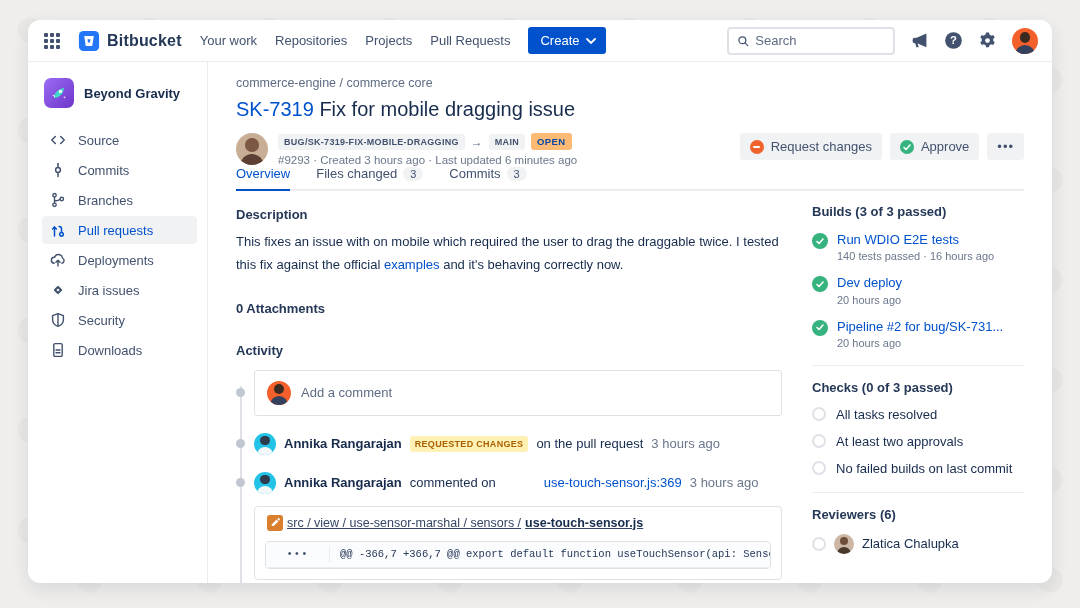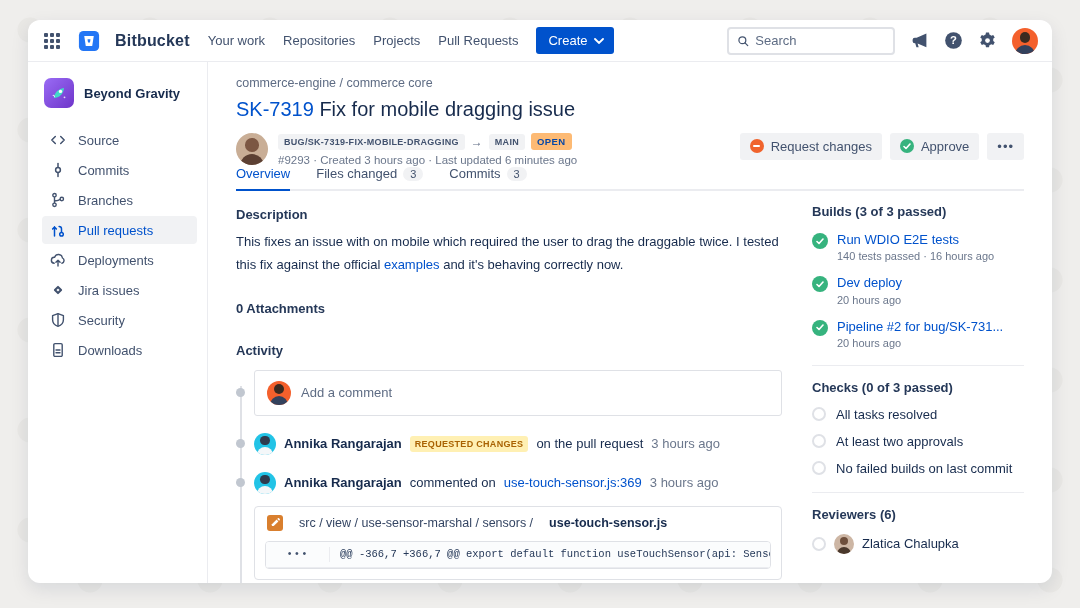--- a/index.html
+++ b/index.html
@@ -17,21 +17,21 @@
   .window {
     position:absolute; left:28px; top:20px; width:1024px; height:563px;
     background:#fff; border-radius:12px; box-shadow:0 6px 18px rgba(9,30,66,.10);
     overflow:hidden; display:flex; flex-direction:column;
   }
   
   .topnav { height:42px; flex:0 0 42px; display:flex; align-items:center; gap:18px;
     padding:0 14px 0 16px; border-bottom:1px solid #EBECF0; }
   .appswitch { display:grid; grid-template-columns:repeat(3,4px); grid-gap:2px; cursor:pointer; }
   .appswitch i { width:4px; height:4px; border-radius:1px; background:#42526E; }
-  .brand { display:flex; align-items:center; gap:15px;justify-content:space-between; }
+  .brand { display:flex; align-items:center; gap:7px;justify-content:space-between; }
   .brand-name { font-size:16px; font-weight:bold; color:#253858; letter-spacing:.2px; }
   .navlink { font-size:13px; color:#42526E; font-weight:500; text-decoration:none; cursor:pointer; }
   .btn-create { background:#0052CC; color:#fff; font-size:13px; font-weight:500; border:none;
     border-radius:3px; padding:6px 10px 6px 12px; display:flex; align-items:center; gap:6px; cursor:pointer; }
   .nav-right { margin-left:auto; display:flex; align-items:center; gap:15px; }
   .searchbox { display:flex; align-items:center; gap:6px; width:168px; height:28px;
     border:2px solid #DFE1E6; border-radius:4px; padding:0 8px; background:#fff; }
   .searchbox input { border:none; outline:none; font-size:13px; color:#172B4D; width:100%;
     font-family:"Liberation Sans",sans-serif; }
   .searchbox input::placeholder { color:#5E6C84; }
@@ -64,21 +64,21 @@
   .meta-lines { display:flex; flex-direction:column; gap:4px; }
   .badges { display:flex; align-items:center; gap:6px; }
   .branch-badge { background:#F1F2F4; color:#42526E; font-size:9px; font-weight:bold;
     letter-spacing:.3px; padding:3px 6px; border-radius:3px; }
   .arrow { color:#5E6C84; font-size:12px; }
   .state-badge { background:#fdba74; color:#0747A6; font-size:9.5px; font-weight:bold;
     letter-spacing:.4px; padding:3px 6px; border-radius:3px; }
   .meta-sub { font-size:11.5px; color:#6B778C; }
   .actions { margin-left:auto; display:flex; gap:8px; align-items:center; }
   .btn-subtle { background:#F1F2F4; border:none; border-radius:3px; font-size:13px; font-weight:500;
-    color:#42526E; padding:6px 10px; display:flex; align-items:flex-start; gap:7px; cursor:pointer;
+    color:#42526E; padding:6px 10px; display:flex; align-items:flex-end; gap:7px; cursor:pointer;
     font-family:"Liberation Sans",sans-serif; }
   .icircle { width:14px; height:14px; border-radius:50%; display:flex; align-items:center; justify-content:center; }
   .icircle.orange { background:#F0632C; } .icircle.green { background:#36B37E; }
   .minusbar { width:7px; height:2px; background:#fff; border-radius:1px; }
   
   .tabbar { display:flex; gap:26px; margin-top:0; border-bottom:2px solid #EBECF0; }
   .tab { font-size:13px; color:#42526E; font-weight:500; padding:0 0 8px 0; margin-bottom:-2px;
     display:flex; align-items:center; gap:6px; cursor:pointer; border-bottom:2px solid transparent; }
   .tab.active { color:#0052CC; border-bottom-color:#0052CC; }
   .count-pill { background:#F1F2F4; color:#42526E; font-size:11px; padding:1px 7px; border-radius:8px; }
@@ -97,24 +97,24 @@
   .tl-dot { position:absolute; left:-18px; top:50%; width:9px; height:9px; margin-top:-5px;
     border-radius:50%; background:#C1C7D0; }
   .comment-box { border:1px solid #DFE1E6; border-radius:3px; background:#fff; padding:10px 12px;
     display:flex; align-items:center; gap:10px; cursor:text; }
   .comment-ph { font-size:13px; color:#5E6C84; }
   .act-row { display:flex; align-items:center; gap:8px; margin-top:17px; font-size:13px; color:#172B4D; }
   .act-name { font-weight:bold; cursor:pointer; }
   .rc-badge { background:#FFF0B3; color:#A96202; font-size:9px; font-weight:bold; letter-spacing:.3px;
     padding:3px 5px; border-radius:3px; }
   .act-time { color:#6B778C; }
-  .act-link { color:#0052CC; text-decoration:none; cursor:pointer; }
+  .act-link { color:#0052CC; text-decoration:none; cursor:pointer;margin-left:40px; }
   
   .diff-card { margin-top:12px; border:1px solid #DFE1E6; border-radius:4px; background:#fff; }
-  .diff-head { display:flex; align-items:center; gap:16px; padding:8px 12px; font-size:12.5px; color:#344563; }
+  .diff-head { display:flex; align-items:center; gap:4px; padding:8px 12px; font-size:12.5px; color:#344563;text-decoration:underline; }
   .fmod-icon { width:16px; height:16px; border-radius:3px; background:#D97F2E; display:flex;
     align-items:center; justify-content:center; flex:0 0 16px; }
   .diff-head b { color:#172B4D; cursor:pointer; }
   .diff-inner { margin:2px 10px 10px 10px; border:1px solid #DFE1E6; border-radius:4px; overflow:hidden;
     font-family:"Liberation Mono","DejaVu Sans Mono",monospace; font-size:10.5px; }
   .drow { display:flex; line-height:15px; }
   .dgut { width:64px; flex:0 0 64px; display:flex; border-right:1px solid #EBECF0; background:#fff;
     color:#6B778C; }
   .dbody { flex:1; display:flex; white-space:pre; overflow:hidden; color:#253858; }
   .hunkrow { border-bottom:1px solid #EBECF0; background:#FBFCFD; padding:5px 0; color:#6B778C; }

